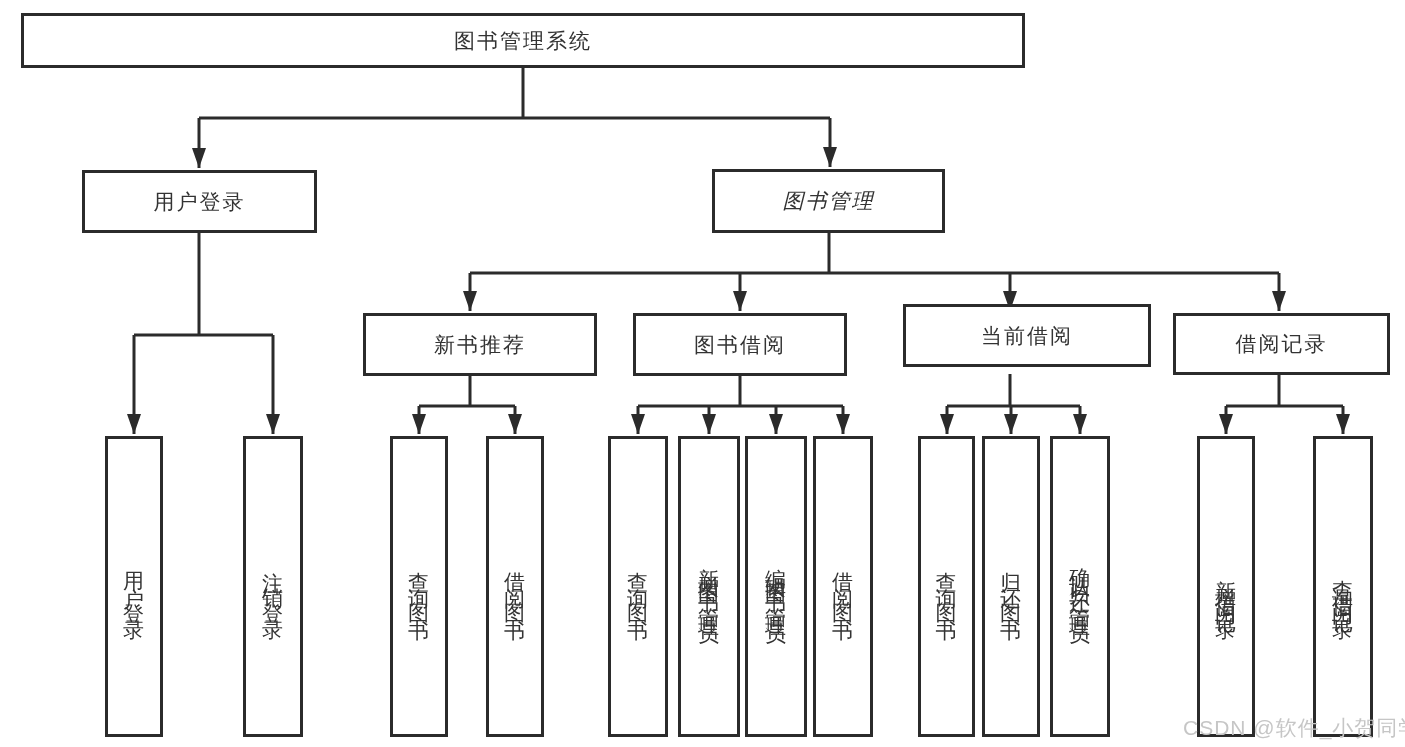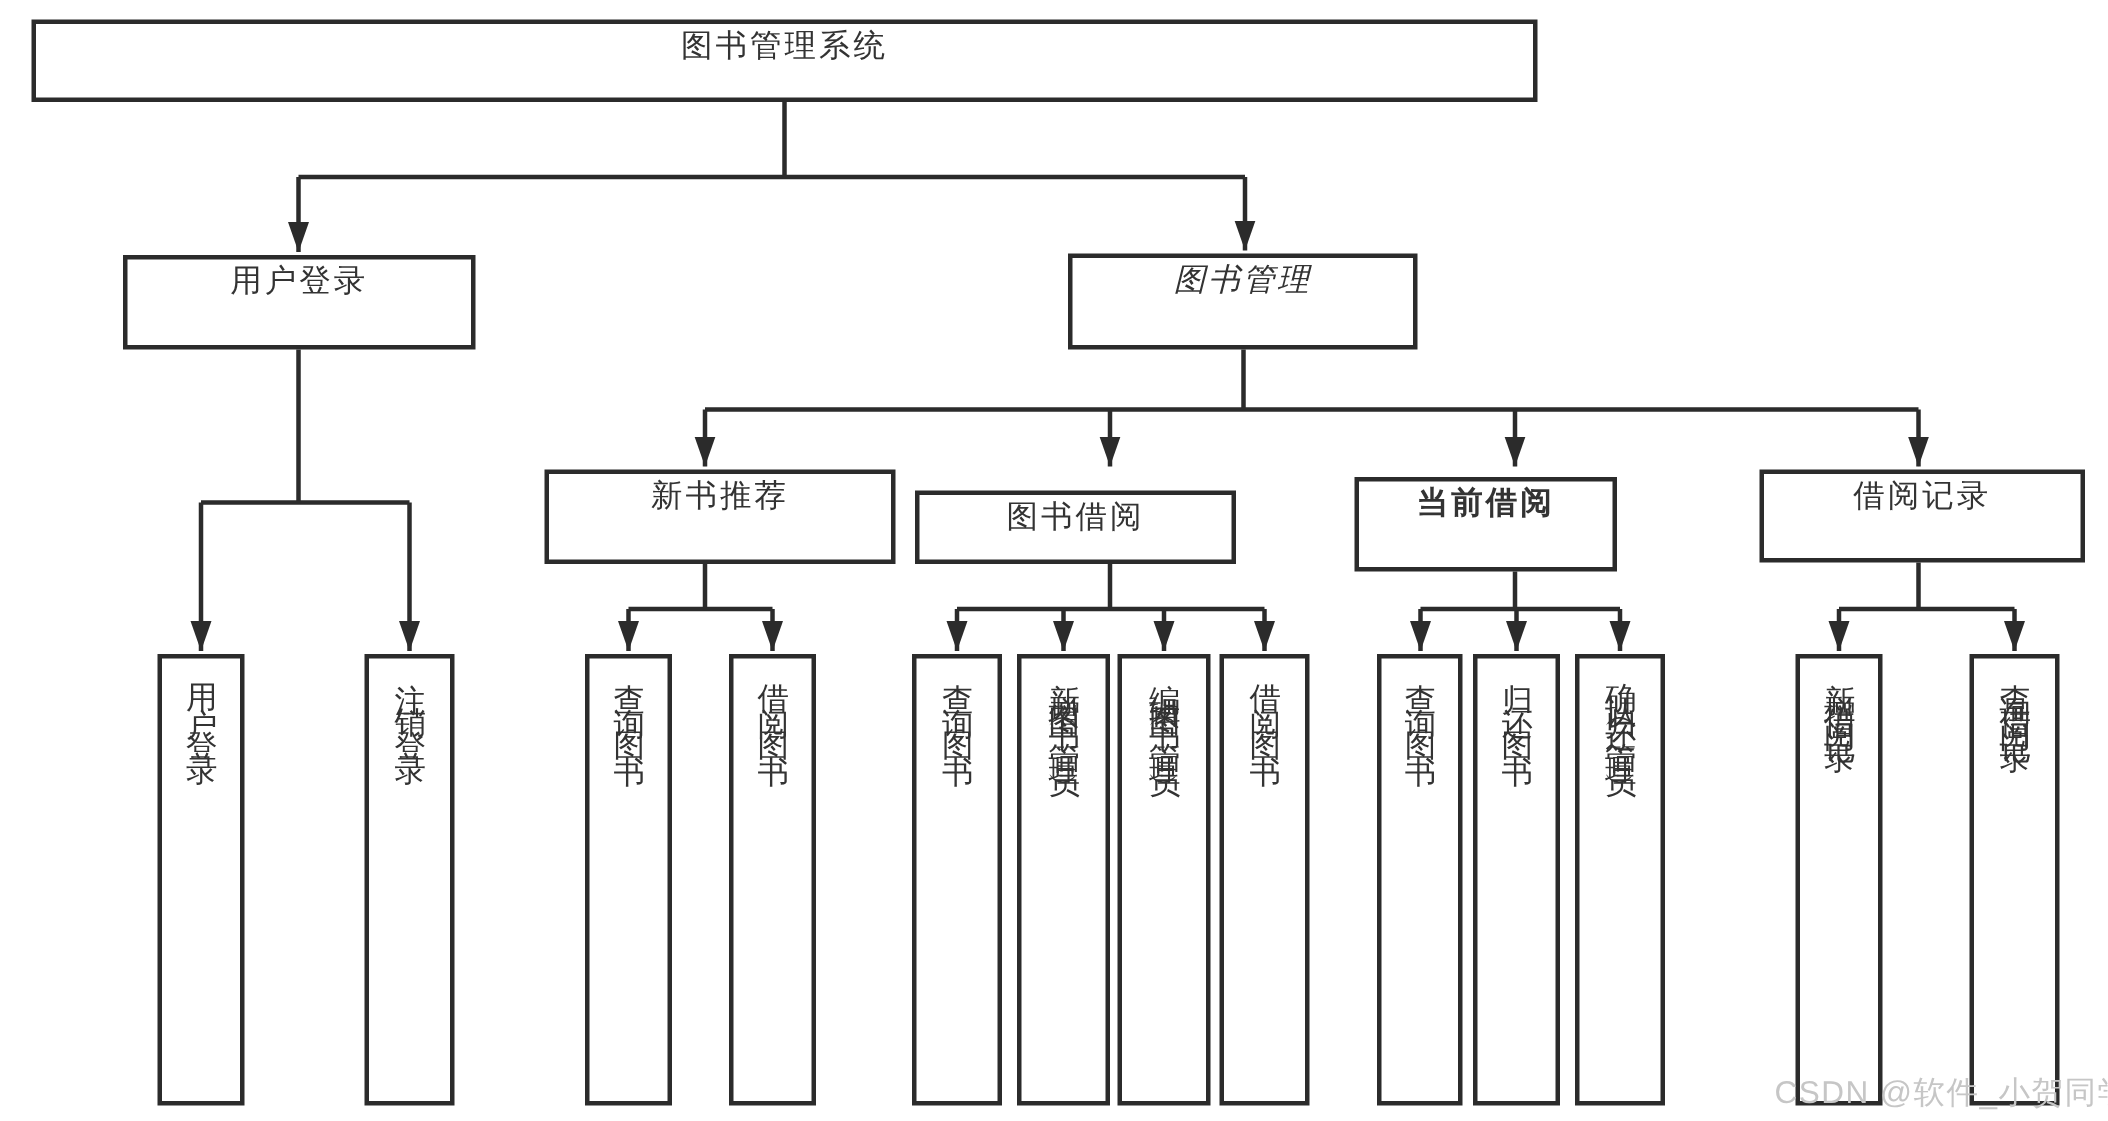--- a/index.html
+++ b/index.html
@@ -19,20 +19,21 @@
     width: 1405px; height: 747px;
     z-index: 1;
   }
   .node {
     position: absolute;
     box-sizing: border-box;
     border: 3px solid #2b2b2b;
     background: #ffffff;
     color: #333333;
     display: flex;
+    align-items: center;
     justify-content: center;
     font-size: 21px;
     letter-spacing: 2px;
     z-index: 2;
   }
   .leaf {
     top: 436px;
     height: 301px;
   }
   .leaf .vtext {
@@ -109,24 +110,24 @@
   <div class="node" style="left:82px; top:170px; width:235px; height:63px;">
     <span>用户登录</span>
   </div>
   <div class="node" style="left:712px; top:169px; width:233px; height:64px;font-style:italic;">
     <span>图书管理</span>
   </div>
 
   <div class="node" style="left:363px; top:313px; width:234px; height:63px;">
     <span>新书推荐</span>
   </div>
-  <div class="node" style="left:610px; top:313px; width:214px; height:49px;margin-top:14px;">
+  <div class="node" style="left:633px; top:313px; width:214px; height:63px;">
     <span>图书借阅</span>
   </div>
-  <div class="node" style="left:903px; top:318px; width:175px; height:63px;font-weight:bold;">
+  <div class="node" style="left:903px; top:304px; width:248px; height:63px;">
     <span>当前借阅</span>
   </div>
   <div class="node" style="left:1173px; top:313px; width:217px; height:62px;">
     <span>借阅记录</span>
   </div>
 
   <div class="node leaf" style="left:105px; width:58px;">
     <span class="vtext">用户登录</span>
   </div>
   <div class="node leaf" style="left:243px; width:60px;">

